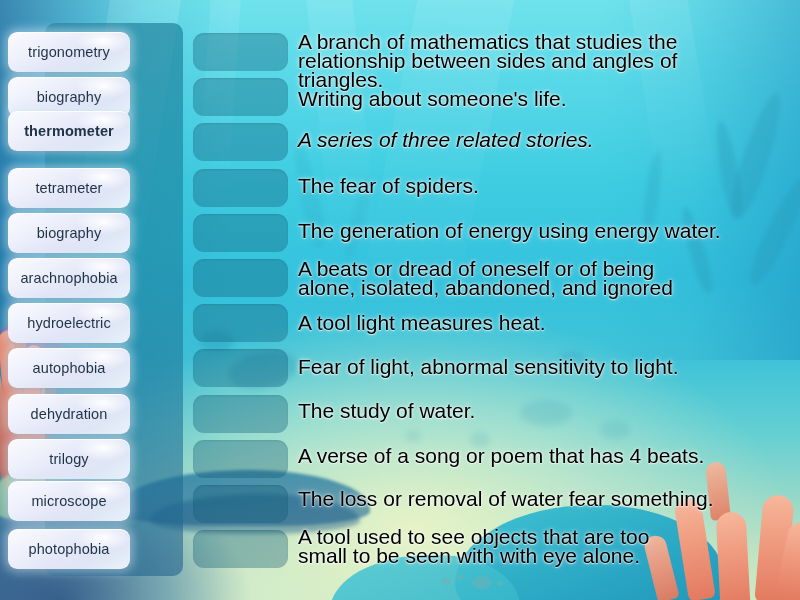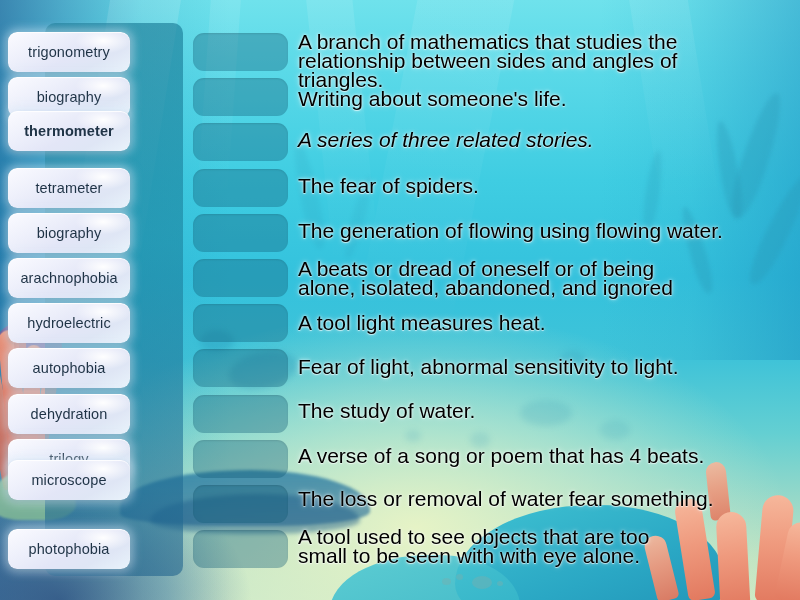--- a/index.html
+++ b/index.html
@@ -323,21 +323,21 @@
       </div>
       <div class="word-tile" style="top: 348.4px;">
         <span>autophobia</span>
       </div>
       <div class="word-tile" style="top: 393.6px;">
         <span>dehydration</span>
       </div>
       <div class="word-tile" style="top: 438.8px;">
         <span>trilogy</span>
       </div>
-      <div class="word-tile" style="top: 460px;">
+      <div class="word-tile" style="top: 481px;">
         <span>microscope</span>
       </div>
       <div class="word-tile" style="top: 529.2px;">
         <span>photophobia</span>
       </div>
     </div>
   <div id="zones-layer">
       <div class="drop-zone" style="top: 33px;"></div>
       <div class="drop-zone" style="top: 78.2px;"></div>
       <div class="drop-zone" style="top: 123.4px;"></div>
@@ -350,21 +350,21 @@
       <div class="drop-zone" style="top: 439.8px;"></div>
       <div class="drop-zone" style="top: 485px;"></div>
       <div class="drop-zone" style="top: 530.2px;"></div>
     </div>
   <div id="defs-layer">
       <div class="definition" style="top: 32px;">A branch of mathematics that studies the
 relationship between sides and angles of triangles.</div>
       <div class="definition" style="top: 89px;">Writing about someone's life.</div>
       <div class="definition" style="top: 130px; font-style: italic;">A series of three related stories.</div>
       <div class="definition" style="top: 176px;">The fear of spiders.</div>
-      <div class="definition" style="top: 221px;">The generation of flowing using flowing water.</div>
+      <div class="definition" style="top: 221px;">The generation of energy using energy water.</div>
       <div class="definition" style="top: 259px;">A beats or dread of oneself or of being
 alone, isolated, abandoned, and ignored</div>
       <div class="definition" style="top: 313px;">A tool light measures heat.</div>
       <div class="definition" style="top: 357px;">Fear of light, abnormal sensitivity to light.</div>
       <div class="definition" style="top: 401px;">The study of water.</div>
       <div class="definition" style="top: 446px;">A verse of a song or poem that has 4 beats.</div>
       <div class="definition" style="top: 489px;">The loss or removal of water fear something.</div>
       <div class="definition" style="top: 527px;">A tool used to see objects that are too
 small to be seen with with eye alone.</div>
     </div>

